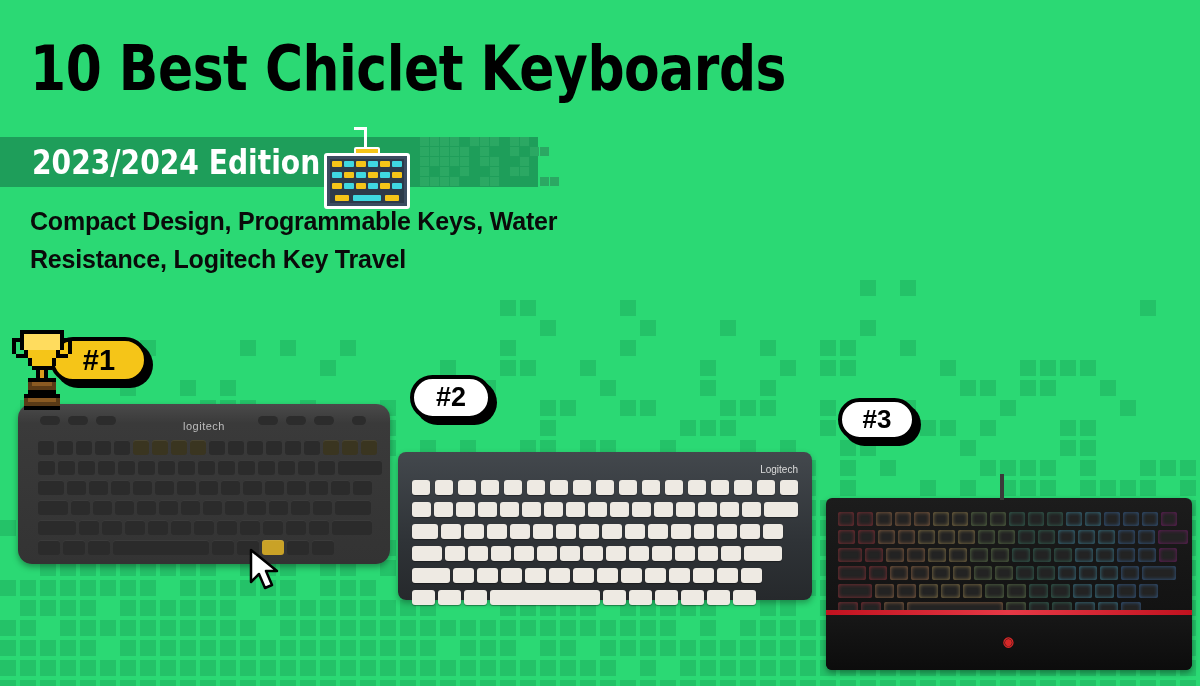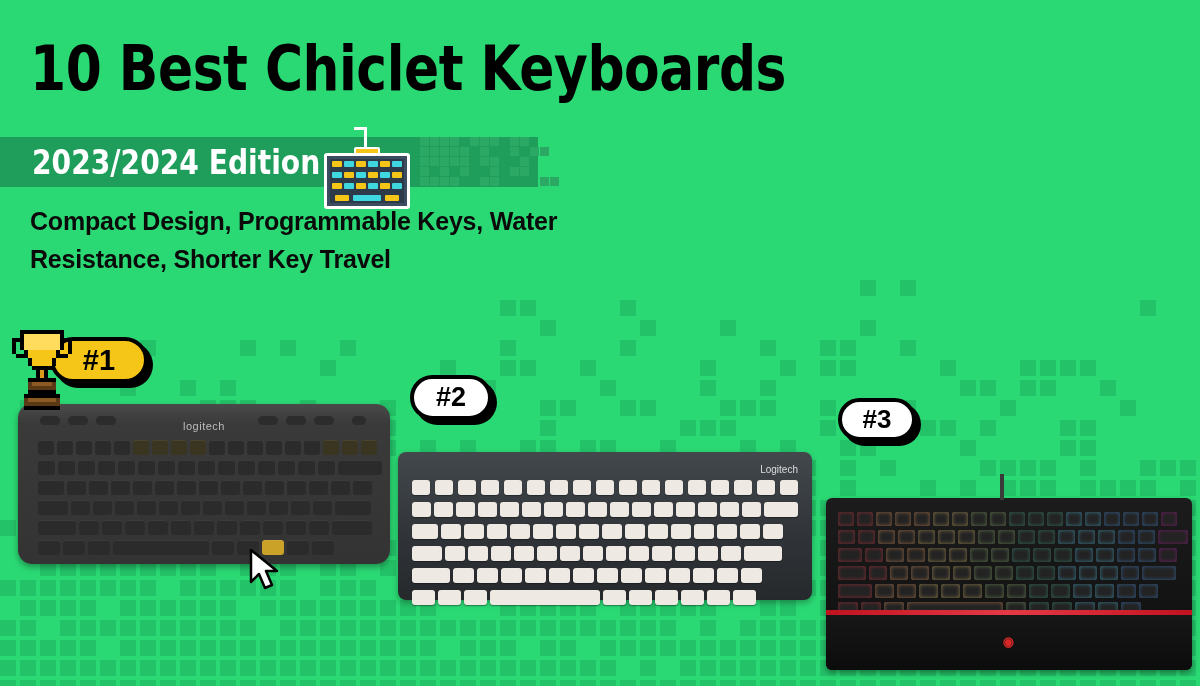--- a/index.html
+++ b/index.html
@@ -846,21 +846,21 @@
         <i class="kb-key" style="left:29px;top:27px;background:#f5c518"></i>
         <i class="kb-key" style="left:41px;top:27px;background:#3fd8e0"></i>
         <i class="kb-key" style="left:53px;top:27px;background:#f5c518"></i>
         <i class="kb-key" style="left:65px;top:27px;background:#3fd8e0"></i>
         <i class="kb-key" style="left:8px;top:39px;width:14px;height:6px;background:#f5c518"></i>
         <i class="kb-key" style="left:26px;top:39px;width:28px;height:6px;background:#3fd8e0"></i>
         <i class="kb-key" style="left:58px;top:39px;width:14px;height:6px;background:#f5c518"></i>
       </div>
   </div>
 
-  <div class="desc">Compact Design, Programmable Keys, Water Resistance, Shorter Key Travel</div>
+  <div class="desc">Compact Design, Programmable Keys, Water Resistance, Logitech Key Travel</div>
 </div>
 
 <div class="trophy" id="trophy">
     <i class="tr" style="left:8px;top:8px;width:44px;height:4px;background:#000000"></i>
     <i class="tr" style="left:8px;top:12px;width:4px;height:16px;background:#000000"></i>
     <i class="tr" style="left:48px;top:12px;width:4px;height:16px;background:#000000"></i>
     <i class="tr" style="left:12px;top:12px;width:36px;height:16px;background:#FFDC5E"></i>
     <i class="tr" style="left:12px;top:28px;width:36px;height:8px;background:#F5C518"></i>
     <i class="tr" style="left:16px;top:36px;width:28px;height:8px;background:#F5C518"></i>
     <i class="tr" style="left:20px;top:44px;width:20px;height:4px;background:#D99B1C"></i>

